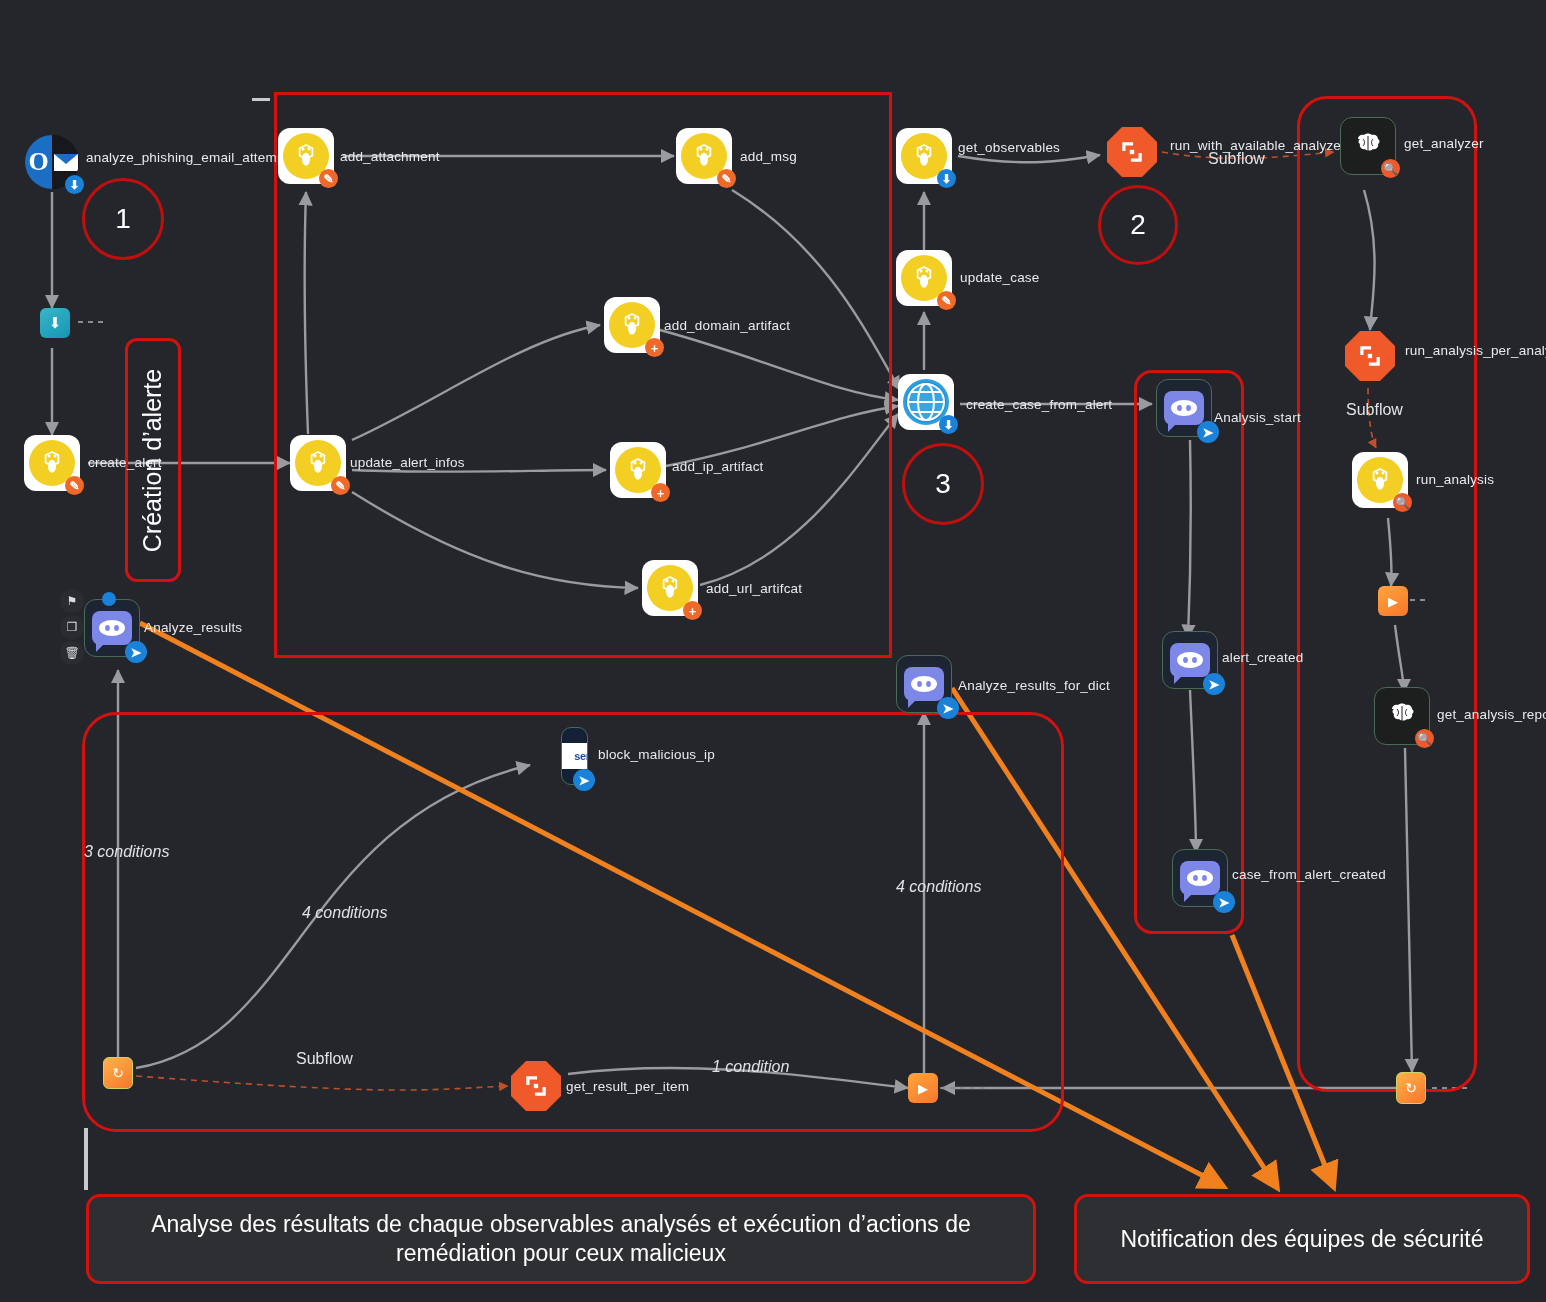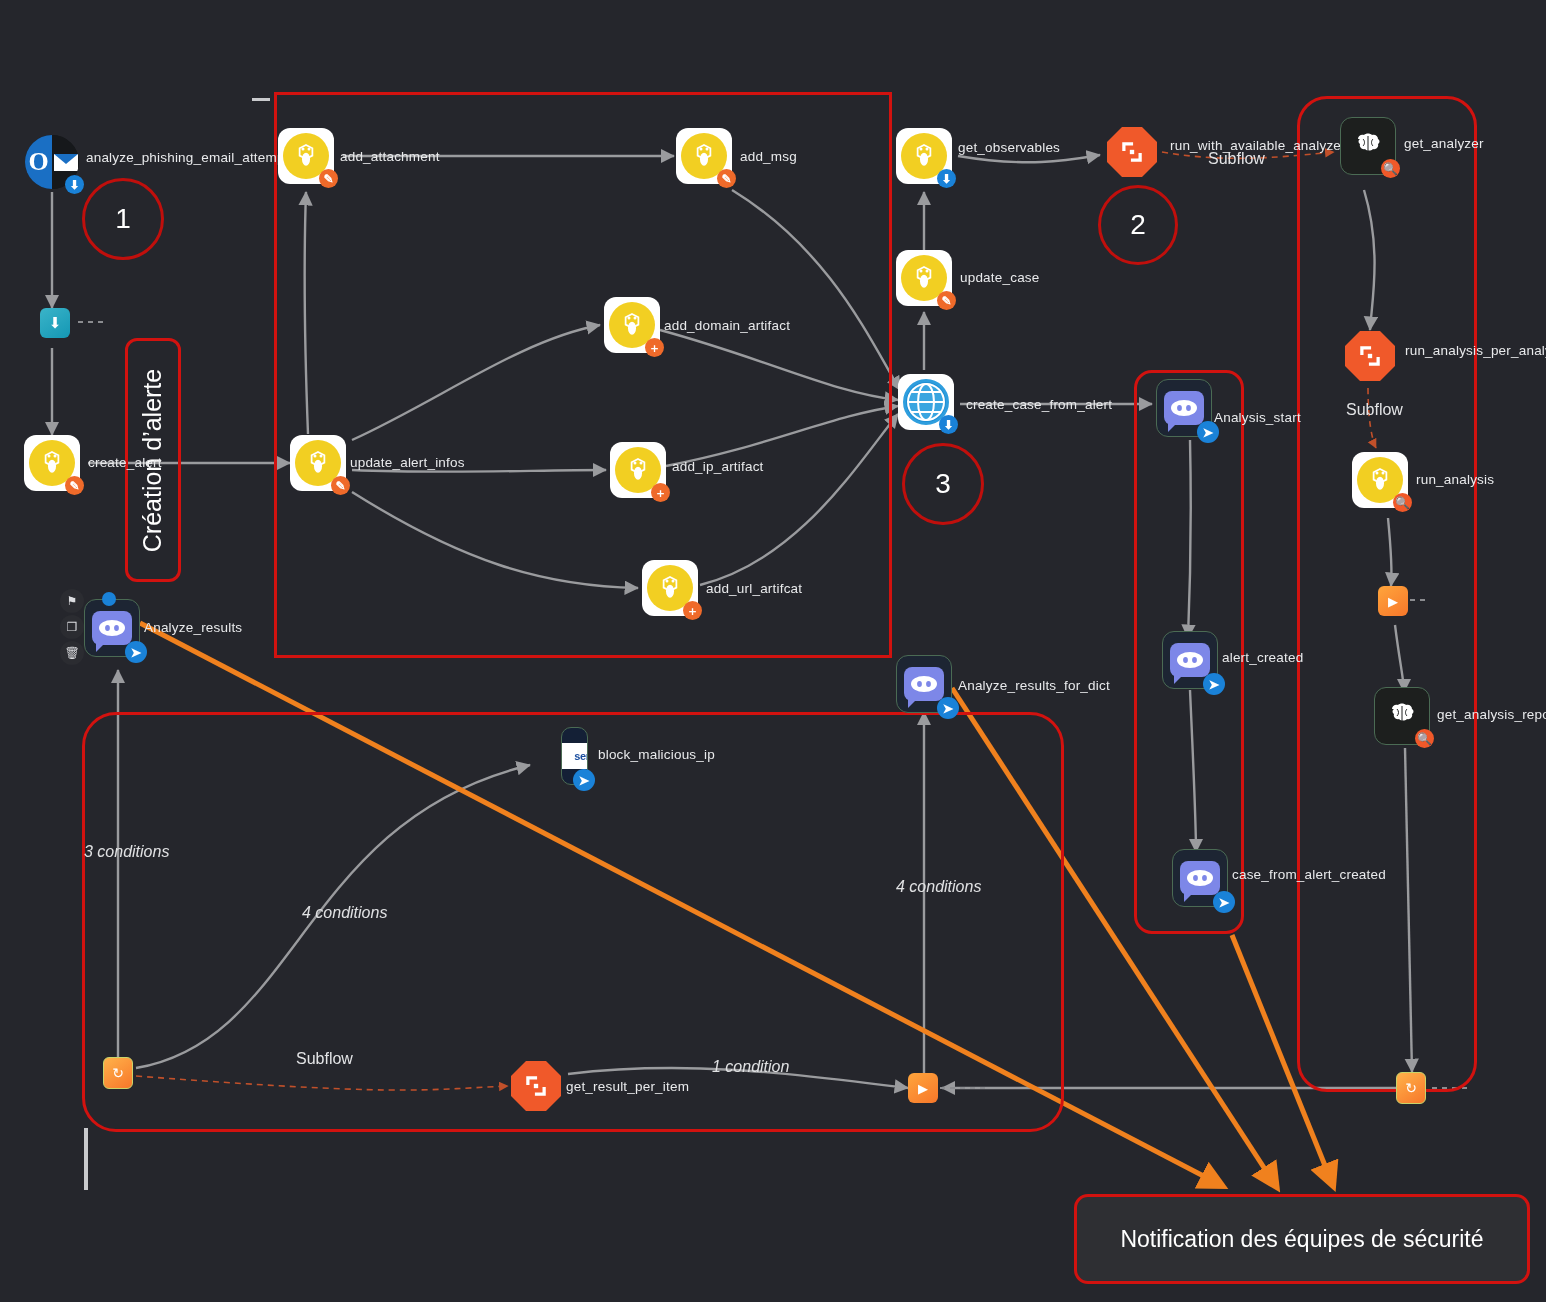--- a/index.html
+++ b/index.html
@@ -208,20 +208,23 @@
   <div class="rcircle" style="left:82px;top:178px;width:82px;height:82px;">
     <span>1</span>
   </div>
   <div class="rcircle" style="left:1098px;top:185px;width:80px;height:80px;">
     <span>2</span>
   </div>
   <div class="rcircle" style="left:902px;top:443px;width:82px;height:82px;">
     <span>3</span>
   </div>
 
+  <div class="rbox title" style="left:86px;top:1194px;width:950px;height:90px;">
+    <span>Analyse des résultats de chaque observables analysés et exécution d’actions de remédiation pour ceux malicieux</span>
+  </div>
   <div class="rbox title" style="left:1074px;top:1194px;width:456px;height:90px;">
     <span>Notification des équipes de sécurité</span>
   </div>
 
   <div class="vlabel" style="left:125px;top:338px;width:56px;height:244px;">
     <span>Création d’alerte</span>
   </div>
 
   <div class="tickmark" style="left:252px;top:98px;width:18px;height:3px;"></div>
   <div class="tickmark" style="left:84px;top:1128px;width:4px;height:62px;"></div>

